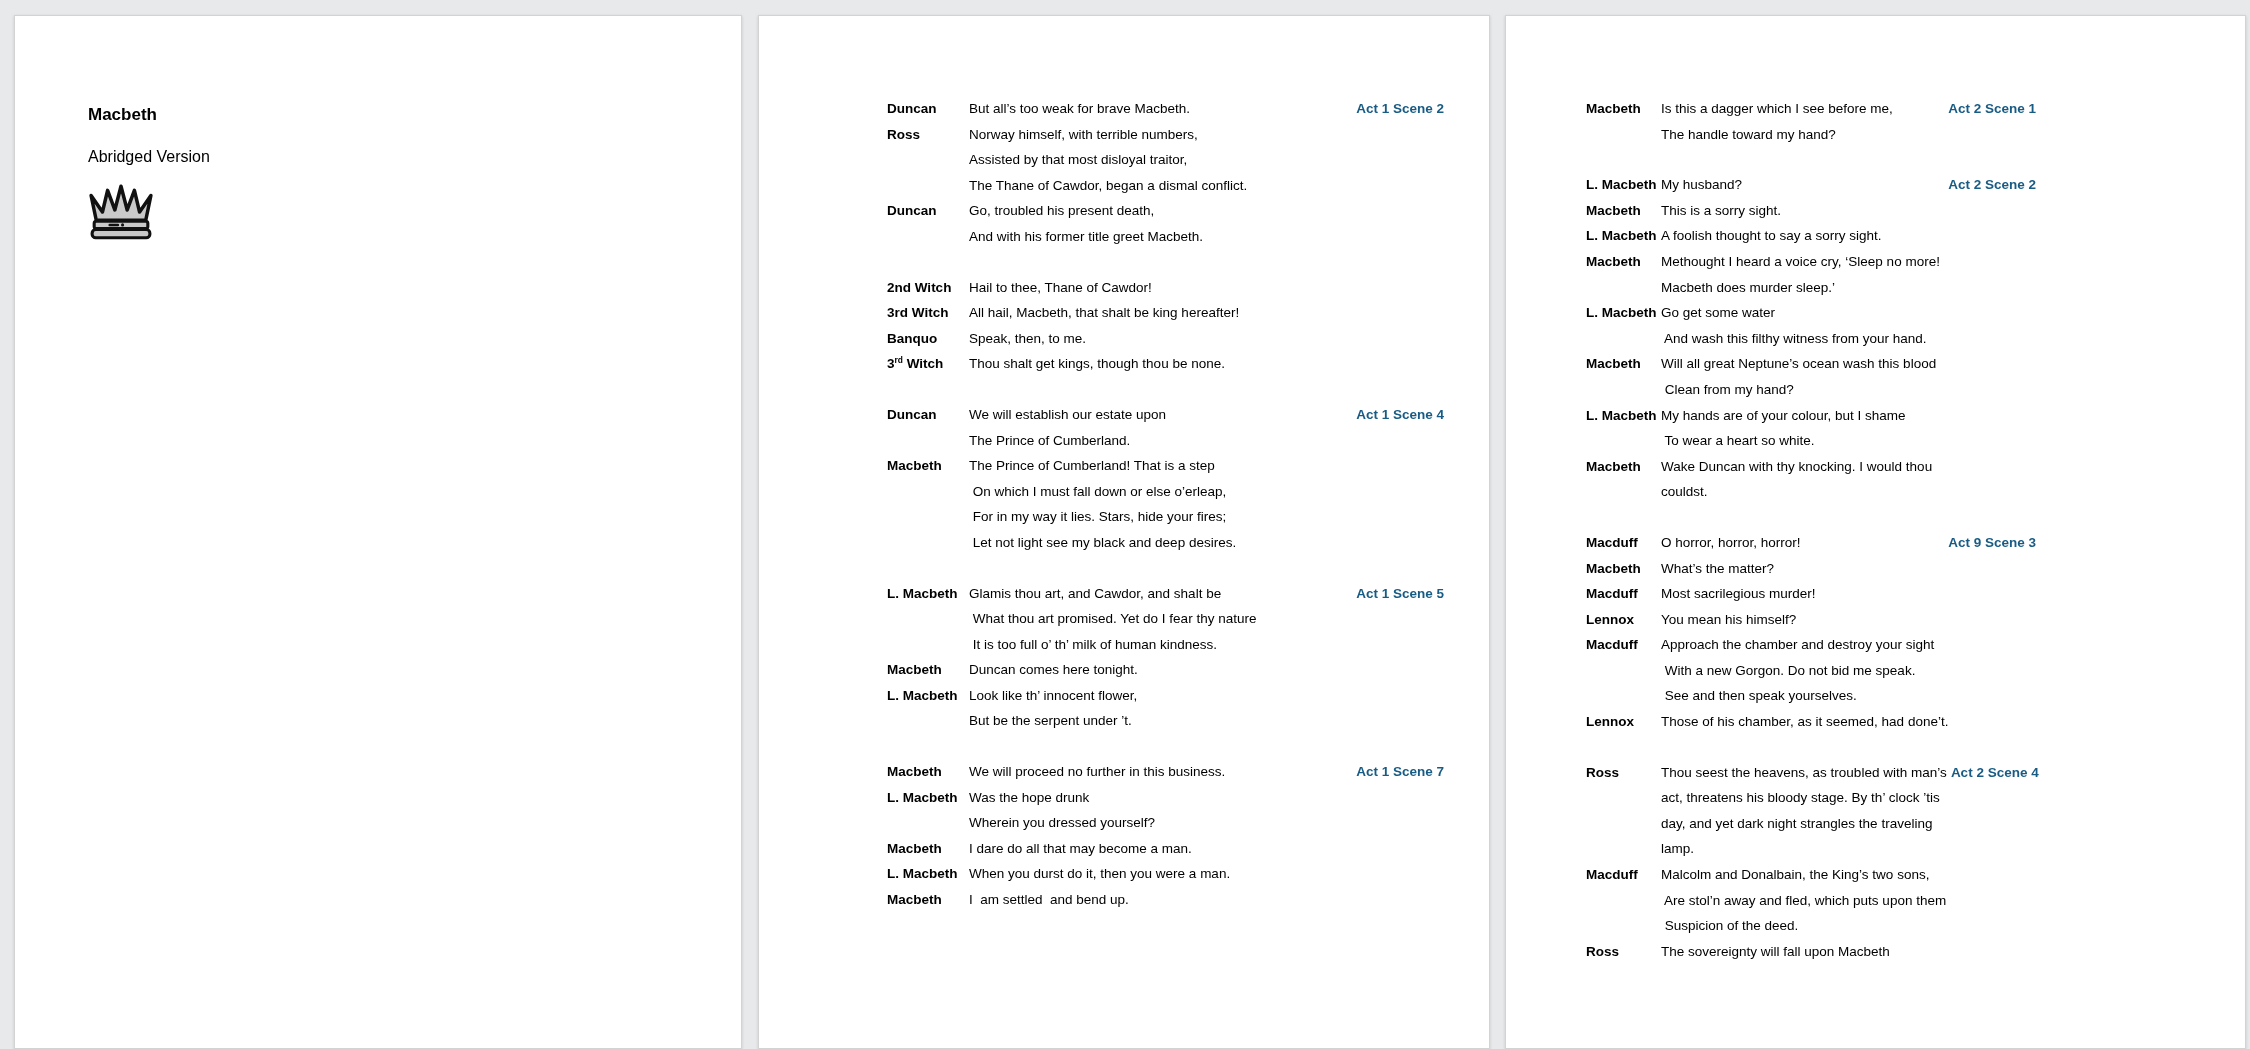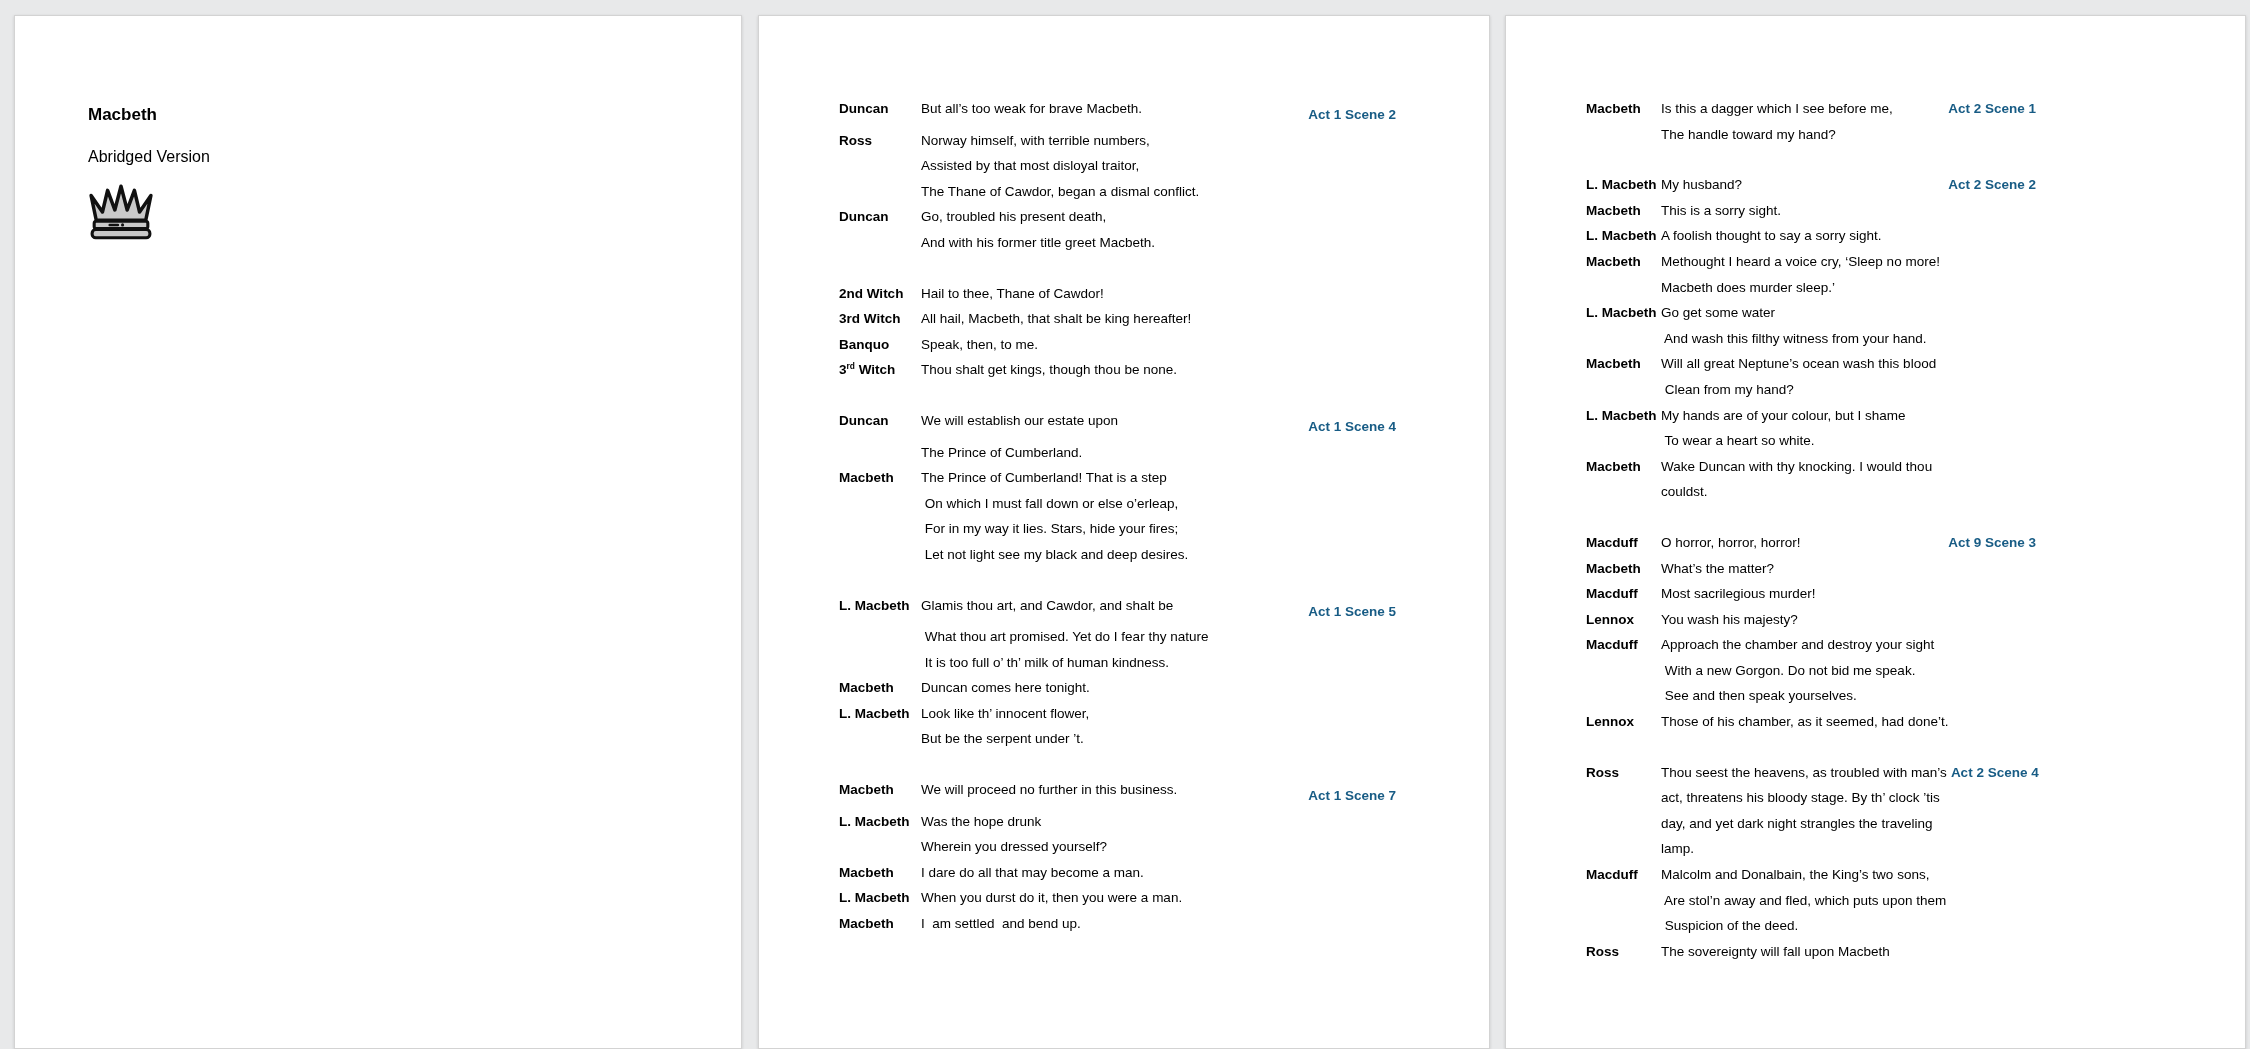--- a/index.html
+++ b/index.html
@@ -17,38 +17,38 @@
     color:var(--text-color);
     overflow:hidden;position:relative;
   }
   .page{
     position:absolute;top:15px;height:1034px;
     background:var(--page-bg);
     border:1px solid #d3d3d3;
     box-shadow:0 1px 3px rgba(0,0,0,.14);
   }
   .page-1{left:14px;width:728px;padding:88px 40px 0 73px;}
-  .page-2{left:758px;width:732px;}
+  .page-2{left:758px;width:732px;padding-left:48px;}
   .page-3{left:1505px;width:741px;}
 
   .doc-title{font-size:17px;font-weight:bold;line-height:22px;margin:0;}
   .doc-subtitle{font-size:16px;font-weight:normal;line-height:21px;margin:20px 0 0 0;}
   .crown-wrap{margin-top:16px;}
 
   .script{padding-top:80px;padding-left:80px;}
   .page-2 .script .content{width:557px;}
   .page-3 .script .content{width:450px;}
   .block{margin-bottom:25px;}
   .row{display:flex;line-height:25.6px;font-size:13.5px;}
   .speaker{flex:0 0 auto;font-weight:bold;white-space:pre;}
   .page-2 .speaker{width:82px;}
   .page-3 .speaker{width:75px;}
   .dialogue{flex:1 1 auto;white-space:pre;}
   .scene{flex:0 0 auto;font-weight:bold;color:var(--scene-color);text-align:right;white-space:nowrap;}
-  .page-2 .scene{width:112px;margin-top:6px;}
+  .page-2 .scene{width:112px;}
   .page-3 .scene{width:92px;}
   sup{font-size:0.62em;vertical-align:super;line-height:0;}
 </style>
 </head>
 <body>
 
 <div class="page page-1">
   <h1 class="doc-title">Macbeth</h1>
   <p class="doc-subtitle">Abridged Version</p>
   <div class="crown-wrap">
@@ -312,21 +312,21 @@
     <span class="dialogue">What’s the matter?</span>
     <span class="scene"></span>
   </div>
           <div class="row">
     <span class="speaker">Macduff</span>
     <span class="dialogue">Most sacrilegious murder!</span>
     <span class="scene"></span>
   </div>
           <div class="row">
     <span class="speaker">Lennox</span>
-    <span class="dialogue">You wash his majesty?</span>
+    <span class="dialogue">You mean his himself?</span>
     <span class="scene"></span>
   </div>
           <div class="row">
     <span class="speaker">Macduff</span>
     <span class="dialogue">Approach the chamber and destroy your sight</span>
     <span class="scene"></span>
   </div>
           <div class="row">
     <span class="speaker"></span>
     <span class="dialogue"> With a new Gorgon. Do not bid me speak.</span>

